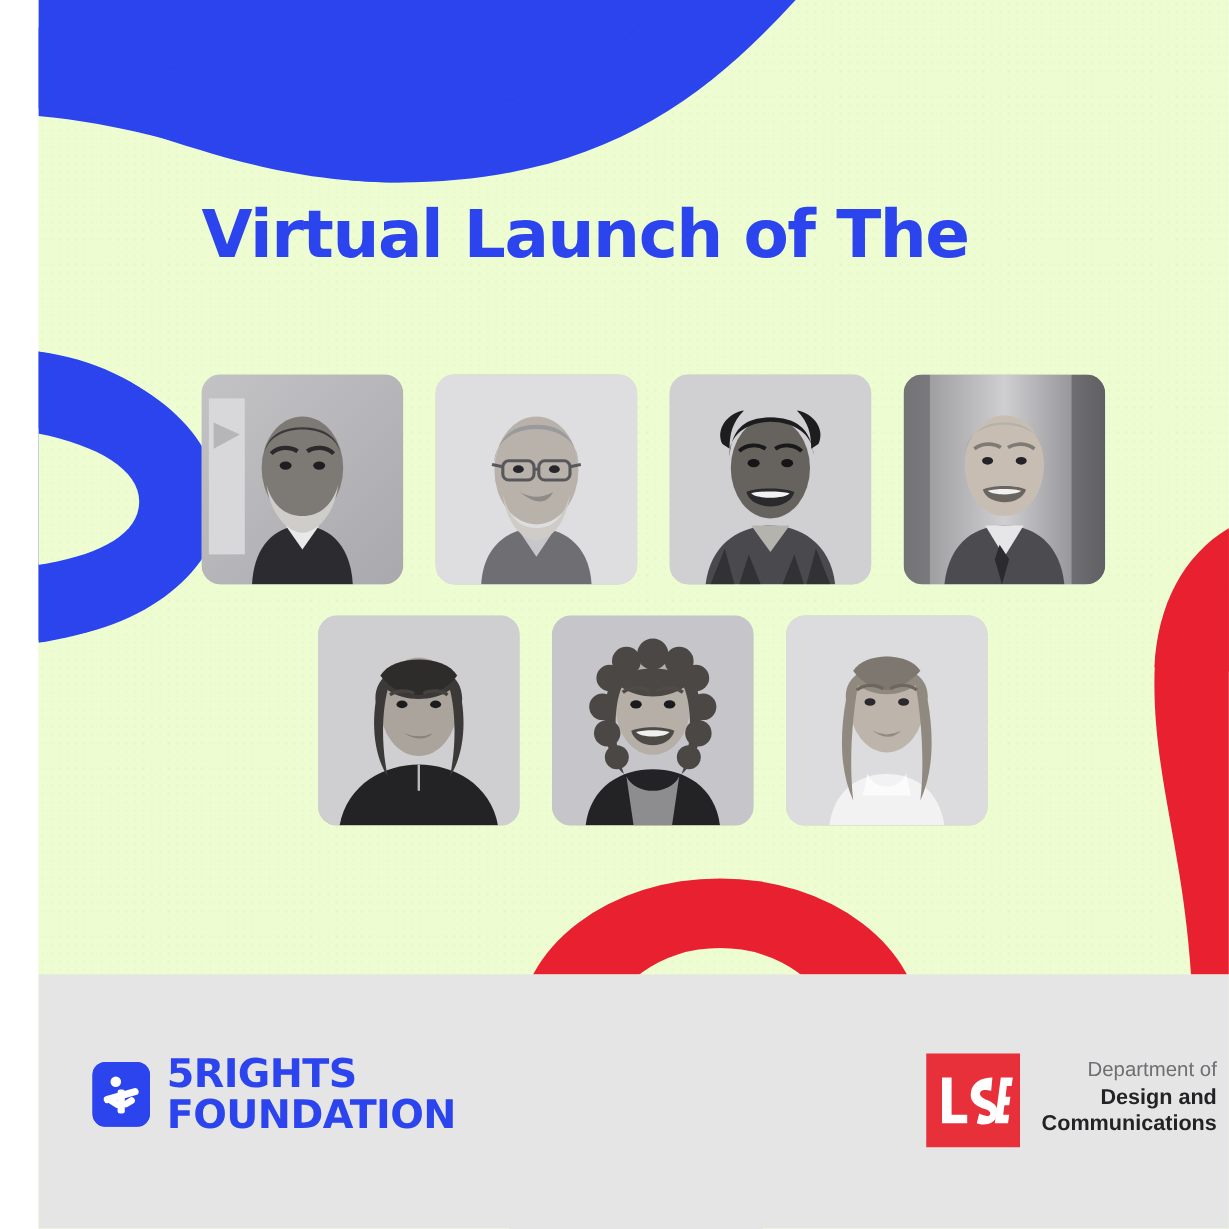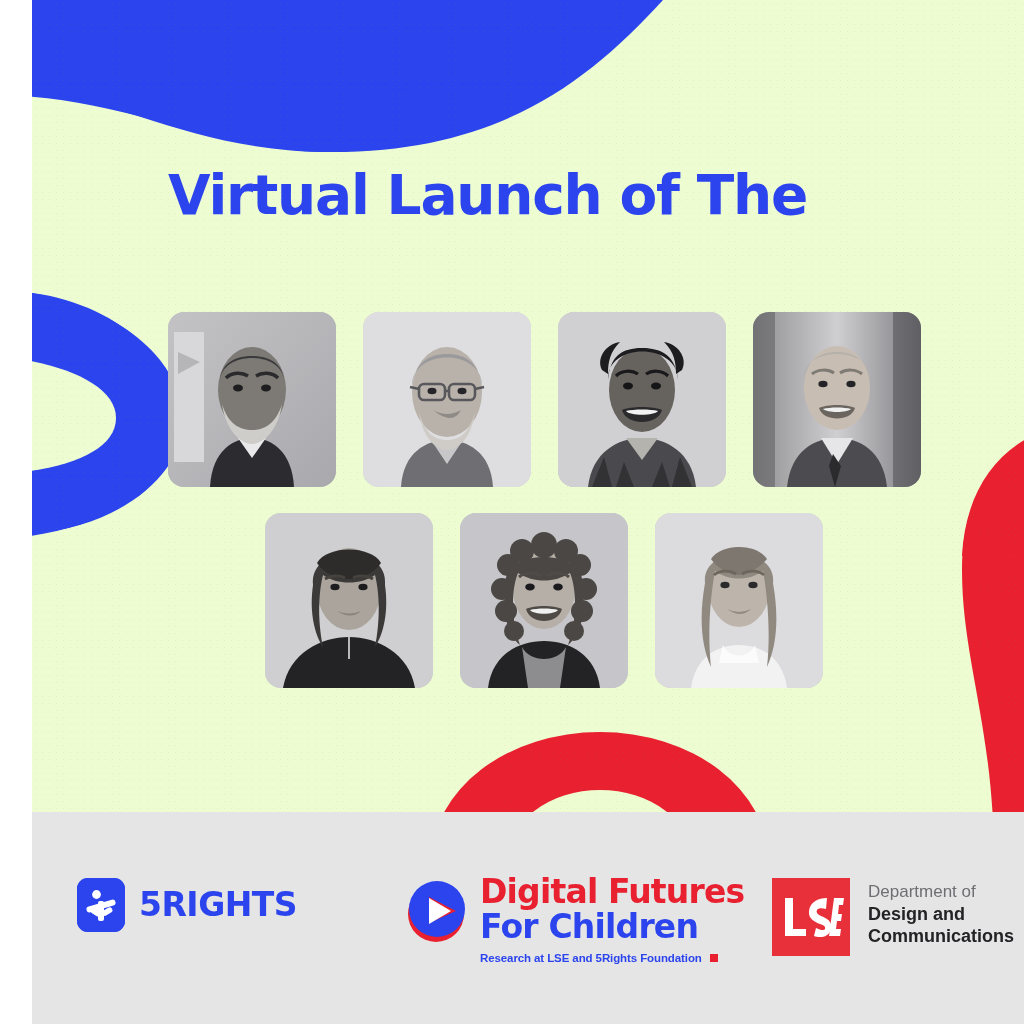--- a/index.html
+++ b/index.html
@@ -192,21 +192,21 @@
   .mark-lse {
     width: 78px;
     height: 78px;
     background: #E8303A;
     flex: 0 0 auto;
     display: flex;
     align-items: center;
     justify-content: center;
   }
   .mark-lse svg { display: block; }
-  .lse-words { padding-top: 3px; }
+  .lse-words { padding-top: 3px; text-align: right; }
   .lse-l1 {
     color: #6E6E73;
     font-family: "Liberation Sans", sans-serif;
     font-weight: 400;
     font-size: 17px;
     line-height: 22px;
     white-space: nowrap;
   }
   .lse-l2, .lse-l3 {
     color: #232326;
@@ -442,41 +442,24 @@
               <circle cx="19.5" cy="16.5" r="4.4"></circle>
               <rect x="21" y="23" width="6" height="20" rx="2"></rect>
               <rect x="9" y="25" width="30" height="6" rx="3" transform="rotate(-16 24 28)"></rect>
               <rect x="13" y="31" width="11" height="5.6" rx="2.8" transform="rotate(32 18 34)"></rect>
               <rect x="25" y="31" width="11" height="5.6" rx="2.8" transform="rotate(-32 30 34)"></rect>
             </g>
           </svg>
         </div>
         <div class="text-5rights">
           <div>5RIGHTS</div>
+          <div>FOUNDATION</div>
         </div>
       </div>
 
-      <div class="logo-dfc">
-        <div class="mark-dfc">
-          <svg width="66" height="66" viewBox="0 0 66 66" xmlns="http://www.w3.org/2000/svg">
-            <circle cx="32" cy="36" r="28" fill="#E8202F"></circle>
-            <circle cx="33" cy="31" r="28" fill="#2B44EE"></circle>
-            <path d="M25 19 L52 33 L25 45 Z" fill="#E8202F"></path>
-            <path d="M25 20 L47 33 L25 46 Z" fill="#ffffff"></path>
-          </svg>
-        </div>
-        <div class="dfc-words">
-          <div class="dfc-l1">Digital Futures</div>
-          <div class="dfc-l2">For Children</div>
-          <div class="dfc-tag">
-            <span class="dfc-tag-text">Research at LSE and 5Rights Foundation</span>
-            <span class="dfc-tag-square"></span>
-          </div>
-        </div>
-      </div>
 
       <div class="logo-lse">
         <div class="mark-lse">
           <svg width="78" height="78" viewBox="0 0 78 78" xmlns="http://www.w3.org/2000/svg">
             <rect width="78" height="78" fill="#E8303A"></rect>
             <g fill="#ffffff">
               <path d="M13 20 h8 v31 h13 v7 H13 Z"></path>
               <path d="M55 20 C 46 20 38 24 37 33 C 36 41 43 44 48 46 C 52 47 54 49 53 51 C 52 53 48 52 44 50 l-2 8 C 47 60 57 60 59 51 C 61 43 54 40 49 38 C 45 36 44 34 45 32 C 46 30 50 30 54 31 Z"></path>
               <path d="M62 20 h10 l-1 7 h-4 l-1 9 h4 l-1 7 h-4 l-1 8 h5 l-1 7 H57 Z"></path>
             </g>

